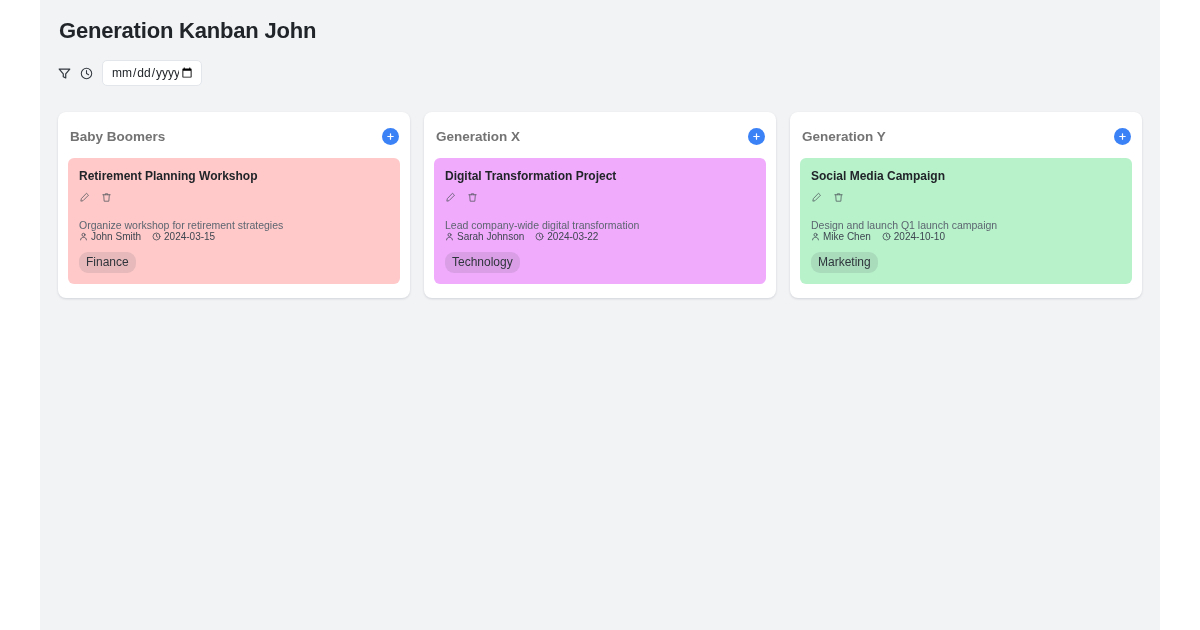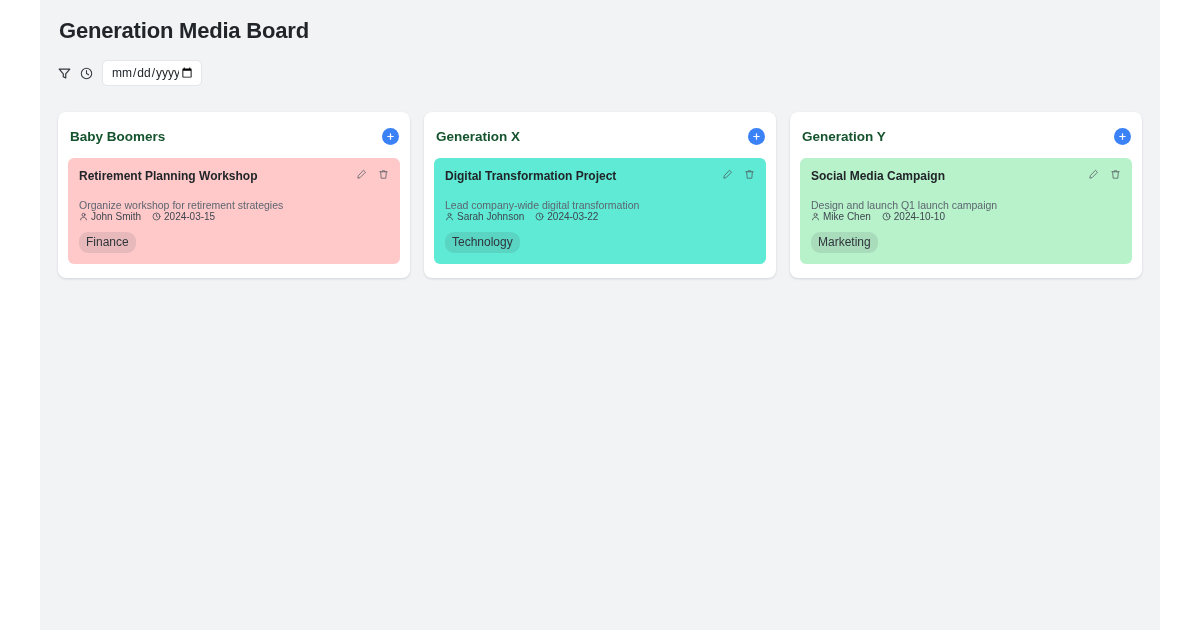--- a/index.html
+++ b/index.html
@@ -102,21 +102,21 @@
     align-items: center;
     justify-content: space-between;
     height: 28px;
     padding: 0 1px 0 2px;
     margin-bottom: 8px;
   }
 
   .column-title {
     font-size: 13.5px;
     font-weight: bold;
-    color: #14532d;
+    color: #737373;
   }
 
   .add-btn {
     width: 17px;
     height: 17px;
     border-radius: 50%;
     background: #3b82f6;
     border: none;
     color: #ffffff;
     display: flex;
@@ -133,20 +133,21 @@
     padding: 10px 11px 11px 11px;
     box-sizing: border-box;
     margin-bottom: 2px;
   }
 
   .card-top {
     display: flex;
     align-items: flex-start;
     justify-content: space-between;
     gap: 8px;
+    flex-direction: column;
   }
 
   .card-title {
     font-size: 12px;
     font-weight: bold;
     color: #212529;
     line-height: 14px;
     padding-top: 1px;
   }
 
@@ -210,21 +211,21 @@
     line-height: 1;
     padding: 4px 7px 5px 7px;
     border-radius: 9px;
   }
 </style>
 </head>
 <body>
 
 <div id="app">
 
-  <h1 class="page-title">Generation Media Board</h1>
+  <h1 class="page-title">Generation Kanban John</h1>
 
   <div class="toolbar">
     <span class="tb-icon">
       <svg viewBox="0 0 16 16" width="13" height="13" fill="none" stroke="currentColor" stroke-width="1.5" stroke-linecap="round" stroke-linejoin="round">
         <path d="M1.5 2.5h13l-5 6v5l-3-1.6v-3.4z"></path>
       </svg>
     </span>
 
 
     <span class="tb-icon">
@@ -293,21 +294,21 @@
     <div class="column">
       <div class="column-header">
         <span class="column-title">Generation X</span>
         <button class="add-btn">
           <svg viewBox="0 0 16 16" width="9" height="9" fill="none" stroke="currentColor" stroke-width="2.2" stroke-linecap="round">
             <path d="M8 3.2v9.6M3.2 8h9.6"></path>
           </svg>
         </button>
       </div>
 
-      <div class="card" style="background:#5eead4">
+      <div class="card" style="background:#f0abfc">
         <div class="card-top">
           <span class="card-title">Digital Transformation Project</span>
           <span class="card-actions">
             <span class="act-icon">
               <svg viewBox="0 0 16 16" width="11" height="11" fill="none" stroke="currentColor" stroke-width="1.3" stroke-linecap="round" stroke-linejoin="round">
                 <path d="M11.3 2.2l2.5 2.5-8 8-3.1.6.6-3.1z"></path>
               </svg>
             </span>
             <span class="act-icon">
               <svg viewBox="0 0 16 16" width="11" height="11" fill="none" stroke="currentColor" stroke-width="1.3" stroke-linecap="round" stroke-linejoin="round">

